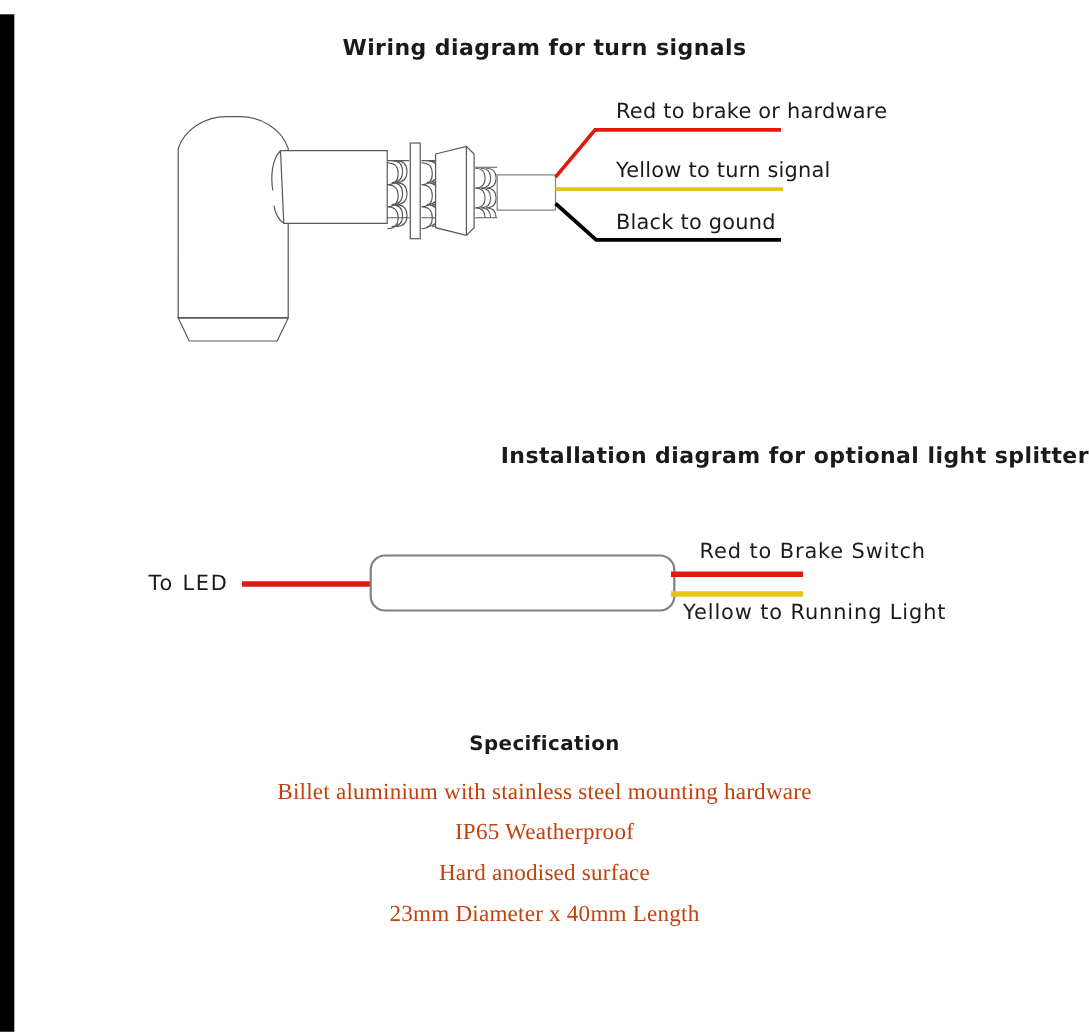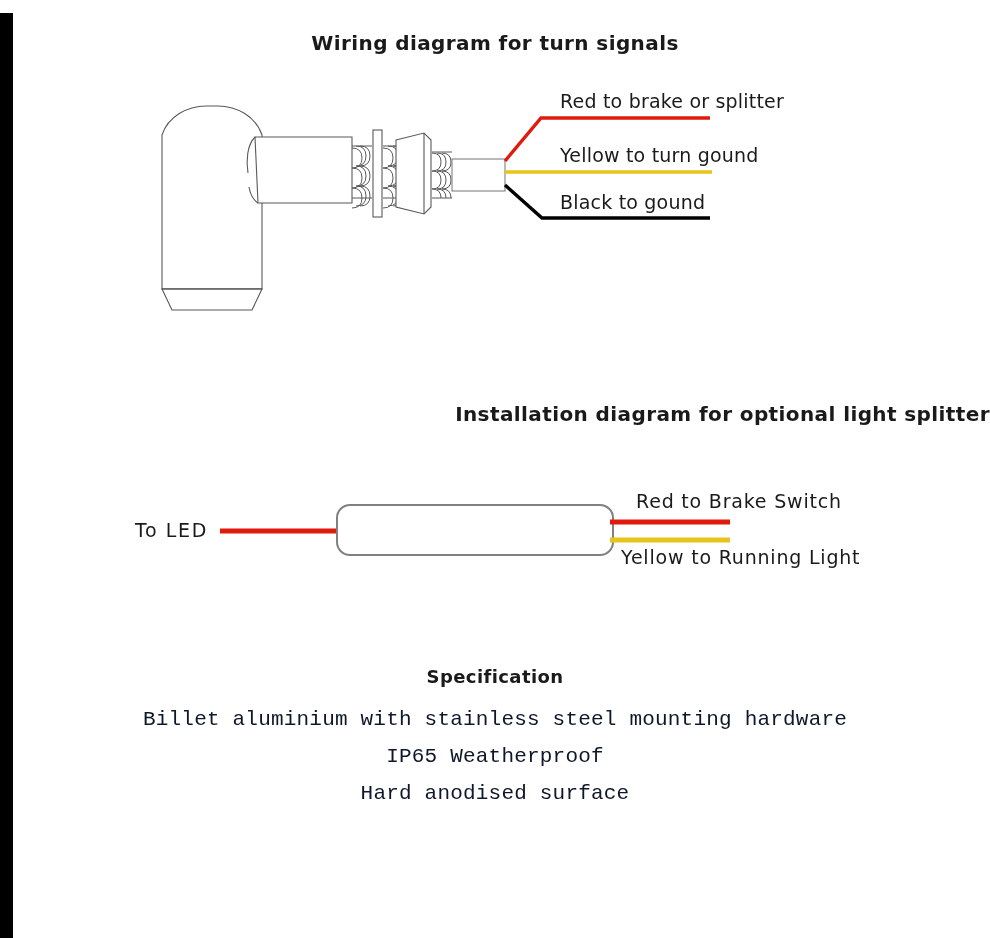--- a/index.html
+++ b/index.html
@@ -74,23 +74,23 @@
   #label-yellow-run  { left: 621px; top: 533px; letter-spacing: 0.8px; }
 
   #spec-list {
     position: absolute;
     top: 688px;
     left: 0;
     width: 990px;
     text-align: center;
   }
   #spec-list .spec-line {
-    font-family: Liberation Mono, monospace;
+    font-family: Liberation Serif, serif;
     font-size: 21px;
-    color: #0f172a;
+    color: #c2410c;
     line-height: 37px;
     letter-spacing: 0.2px;
   }
 </style>
 </head>
 <body>
 
 <div id="page">
 
   <div class="edge-strip"></div>
@@ -159,31 +159,32 @@
 
       <line x1="610" y1="509" x2="730" y2="509" stroke="#e01b0e" stroke-width="5"></line>
 
       <line x1="610" y1="527" x2="730" y2="527" stroke="#e8c31b" stroke-width="5"></line>
     </g>
 
   </svg>
 
   <div class="heading" id="title-wiring">Wiring diagram for turn signals</div>
 
-  <div class="wire-label" id="label-red">Red to brake or splitter</div>
-  <div class="wire-label" id="label-yellow">Yellow to turn gound</div>
+  <div class="wire-label" id="label-red">Red to brake or hardware</div>
+  <div class="wire-label" id="label-yellow">Yellow to turn signal</div>
   <div class="wire-label" id="label-black">Black to gound</div>
 
   <div class="heading" id="title-splitter">Installation diagram for optional light splitter</div>
 
   <div class="wire-label" id="label-toled">To LED</div>
   <div class="wire-label" id="label-red-brake">Red to Brake Switch</div>
   <div class="wire-label" id="label-yellow-run">Yellow to Running Light</div>
 
   <div class="heading" id="spec-heading">Specification</div>
 
   <div id="spec-list">
     <div class="spec-line">Billet aluminium with stainless steel mounting hardware</div>
     <div class="spec-line">IP65 Weatherproof</div>
     <div class="spec-line">Hard anodised surface</div>
+    <div class="spec-line">23mm Diameter x 40mm Length</div>
   </div>
 
 </div>
 
 </body></html>

